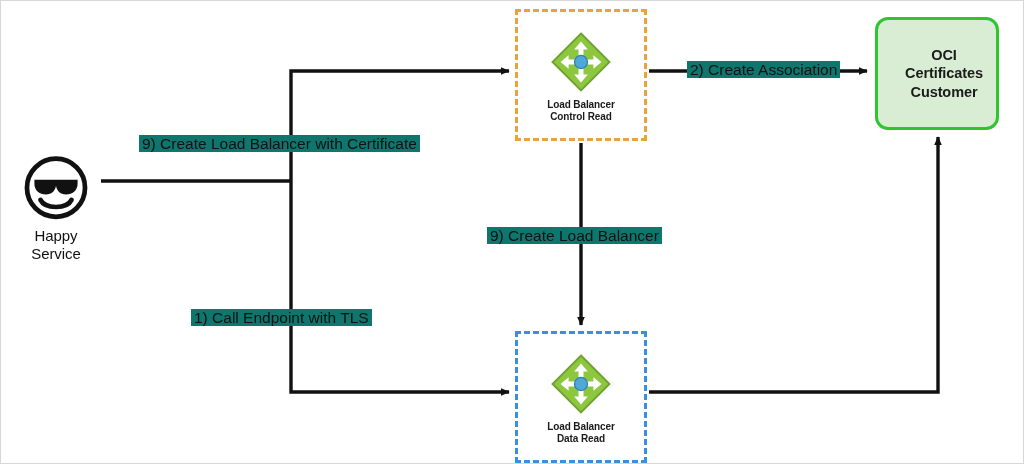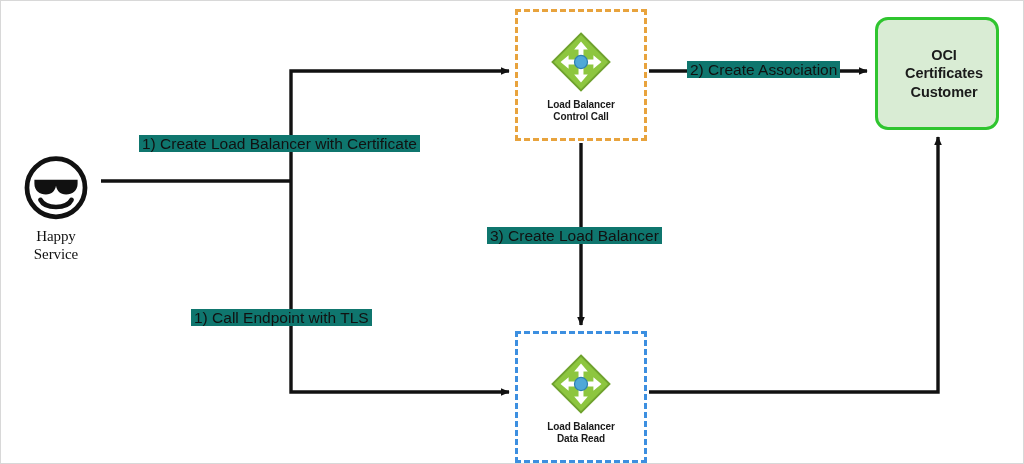--- a/index.html
+++ b/index.html
@@ -78,21 +78,20 @@
     font-size: 14.5px;
   }
 
   
   .customer {
     left: 14px;
     top: 153px;
     width: 82px;
     height: 110px;
     justify-content: center;
-    font-family: Liberation Serif, serif;
   }
   .customer .node-label {
     font-weight: normal;
     font-size: 15px;
     margin-top: 5px;
     color: #111111;
   }
 
   
   .edge-label {
@@ -164,21 +163,21 @@
   <div class="node node-dashed control">
     <svg class="lb-icon" width="62" height="62" viewBox="0 0 100 100">
       <path d="M50,4 L96,50 L50,96 L4,50 Z" fill="#8dc63f" stroke="#6fa22e" stroke-width="3"></path>
       <path d="M50,17 L61,30 L54,30 L54,46 L70,46 L70,39 L83,50 L70,61 L70,54 L54,54
                L54,70 L61,70 L50,83 L39,70 L46,70 L46,54 L30,54 L30,61 L17,50 L30,39
                L30,46 L46,46 L46,30 L39,30 Z" fill="#ffffff"></path>
       <circle cx="50" cy="50" r="10.5" fill="#4fa8d8" stroke="#2e7fb0" stroke-width="2"></circle>
     </svg>
     <div class="node-label">
       <span>Load Balancer</span><br>
-      <span>Control Call</span>
+      <span>Control Read</span>
     </div>
   </div>
 
   <div class="node node-dashed data">
     <svg class="lb-icon" width="62" height="62" viewBox="0 0 100 100">
       <path d="M50,4 L96,50 L50,96 L4,50 Z" fill="#8dc63f" stroke="#6fa22e" stroke-width="3"></path>
       <path d="M50,17 L61,30 L54,30 L54,46 L70,46 L70,39 L83,50 L70,61 L70,54 L54,54
                L54,70 L61,70 L50,83 L39,70 L46,70 L46,54 L30,54 L30,61 L17,50 L30,39
                L30,46 L46,46 L46,30 L39,30 Z" fill="#ffffff"></path>
       <circle cx="50" cy="50" r="10.5" fill="#4fa8d8" stroke="#2e7fb0" stroke-width="2"></circle>
@@ -190,18 +189,18 @@
   </div>
 
   <div class="node cert-box">
     <div class="node-label">
       <span>OCI</span><br>
       <span>Certificates</span><br>
       <span>Customer</span>
     </div>
   </div>
 
-  <div class="edge-label lbl-1">1) Create Load Balancer with Certificate</div>
+  <div class="edge-label lbl-1">9) Create Load Balancer with Certificate</div>
   <div class="edge-label lbl-2">2) Create Association</div>
-  <div class="edge-label lbl-3">3) Create Load Balancer</div>
+  <div class="edge-label lbl-3">9) Create Load Balancer</div>
   <div class="edge-label lbl-5">1) Call Endpoint with TLS</div>
 
 </div>
 
 </body></html>

